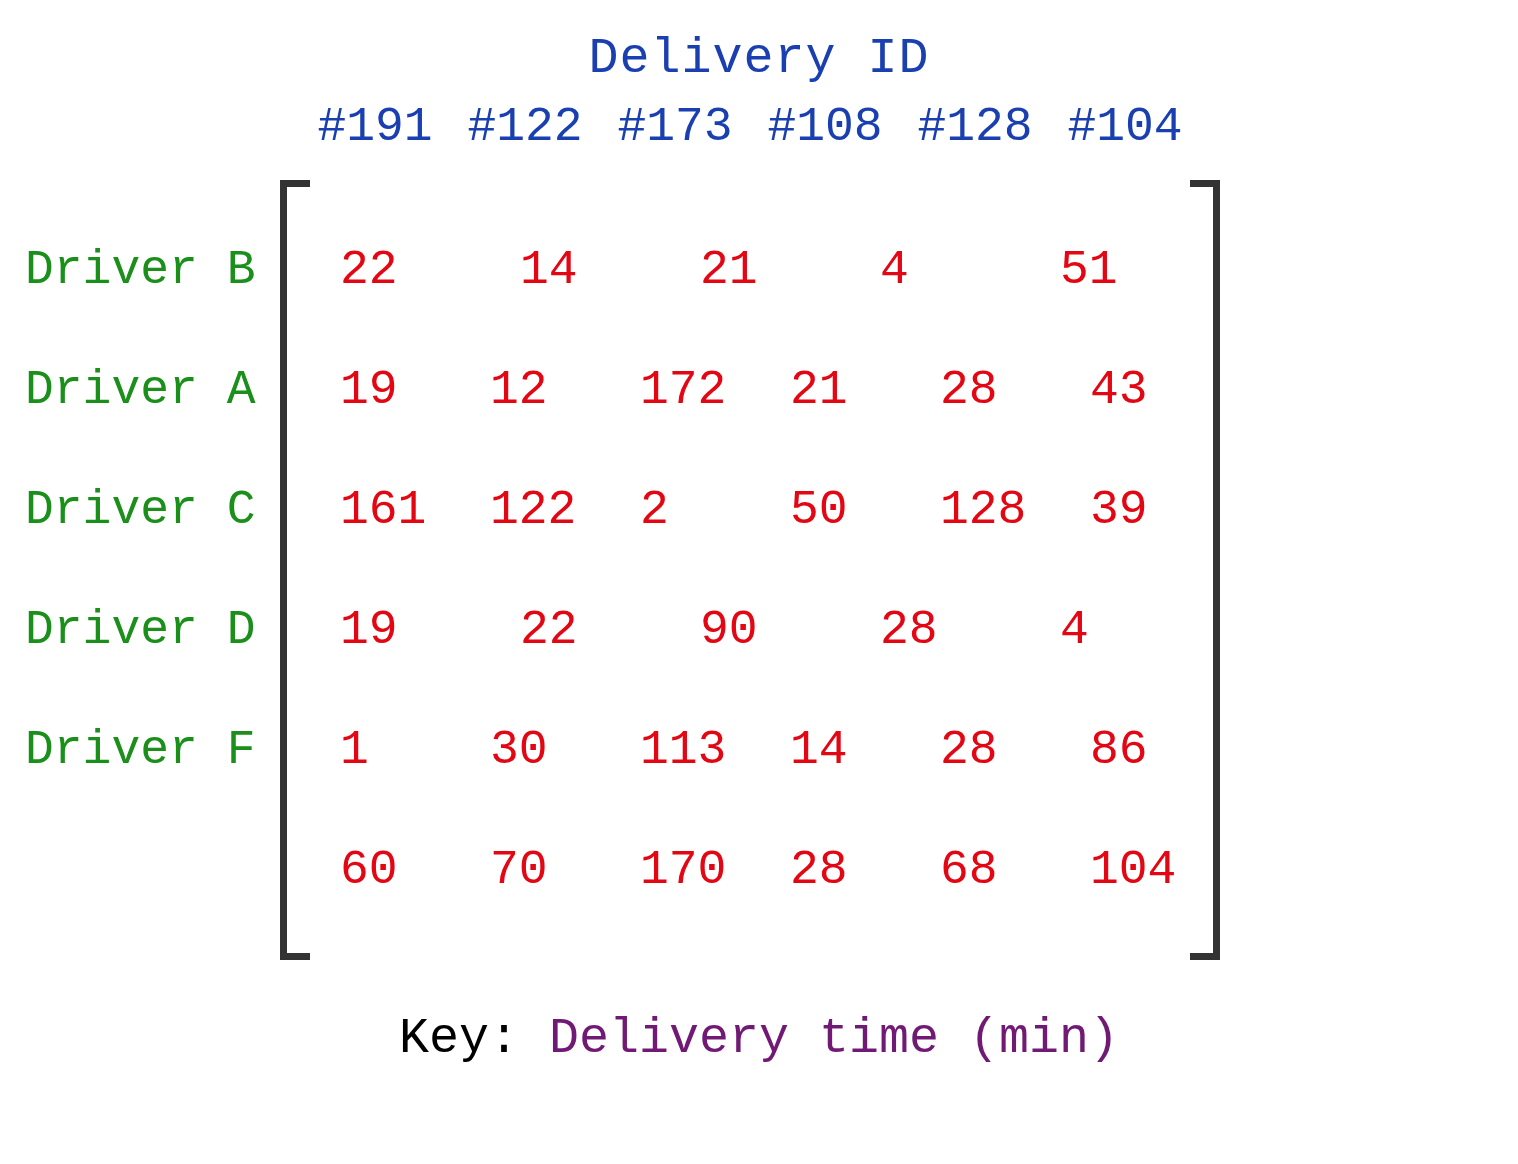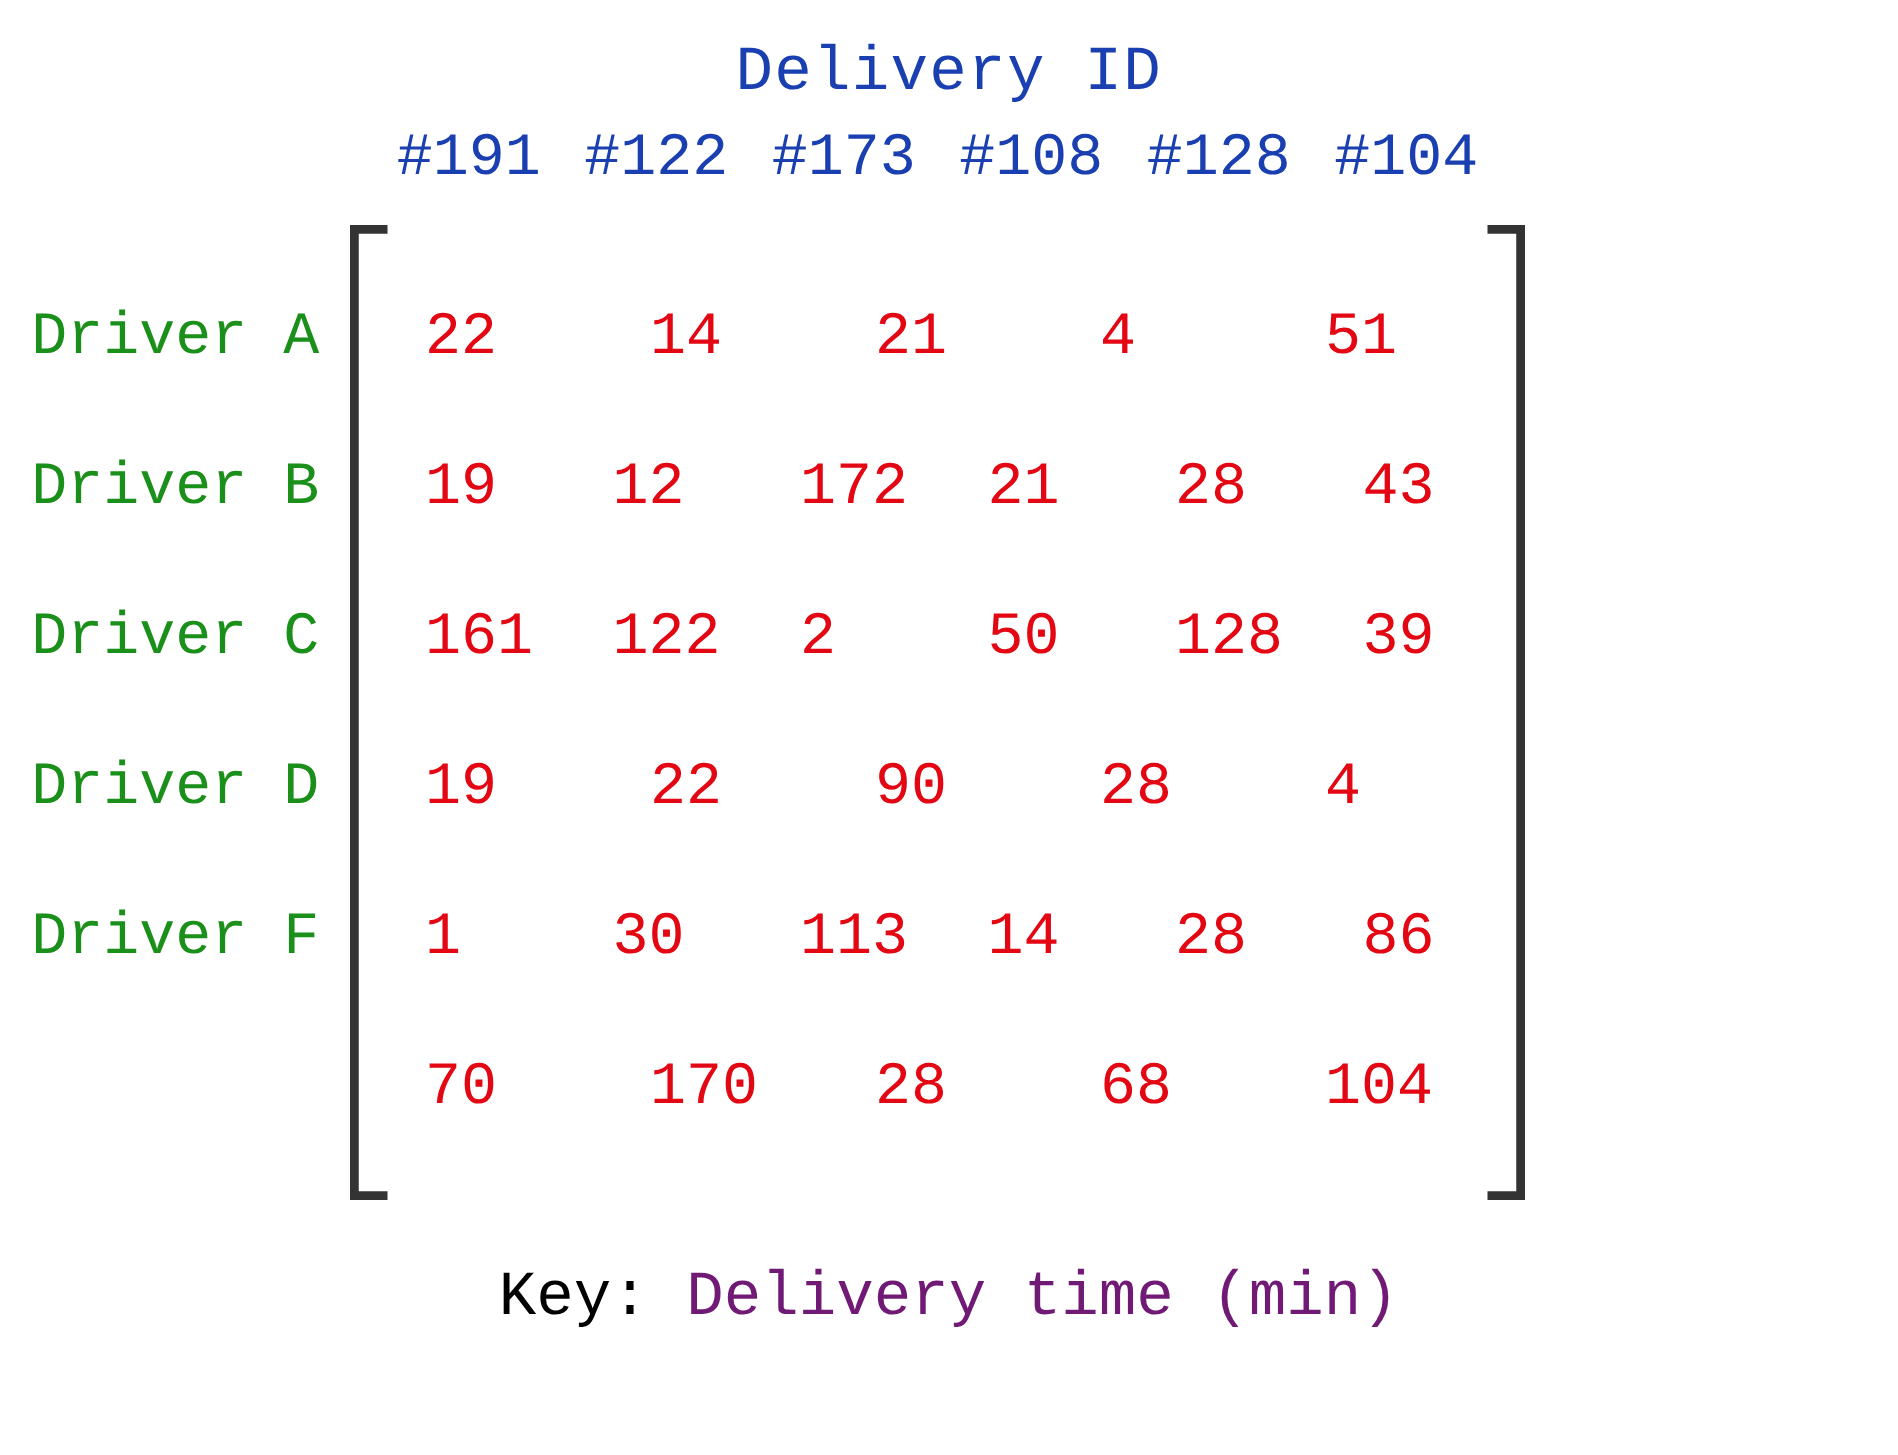--- a/index.html
+++ b/index.html
@@ -110,22 +110,22 @@
   <div class="col-headers">
     <div>#191</div>
     <div>#122</div>
     <div>#173</div>
     <div>#108</div>
     <div>#128</div>
     <div>#104</div>
   </div>
 
   <div class="row-labels">
+    <div>Driver B</div>
     <div>Driver A</div>
-    <div>Driver B</div>
     <div>Driver C</div>
     <div>Driver D</div>
     <div>Driver F</div>
   </div>
 
   <div class="matrix-wrap">
     <div class="bracket left"></div>
     <div class="bracket right"></div>
 
     <div class="matrix-grid">
@@ -161,20 +161,21 @@
       </div>
       <div class="matrix-row">
         <div class="matrix-cell">1</div>
         <div class="matrix-cell">30</div>
         <div class="matrix-cell">113</div>
         <div class="matrix-cell">14</div>
         <div class="matrix-cell">28</div>
         <div class="matrix-cell">86</div>
       </div>
       <div class="matrix-row">
+        <div class="matrix-cell">60</div>
         <div class="matrix-cell">70</div>
         <div class="matrix-cell">170</div>
         <div class="matrix-cell">28</div>
         <div class="matrix-cell">68</div>
         <div class="matrix-cell">104</div>
       </div>
     </div>
   </div>
 
   <div class="key-line">

